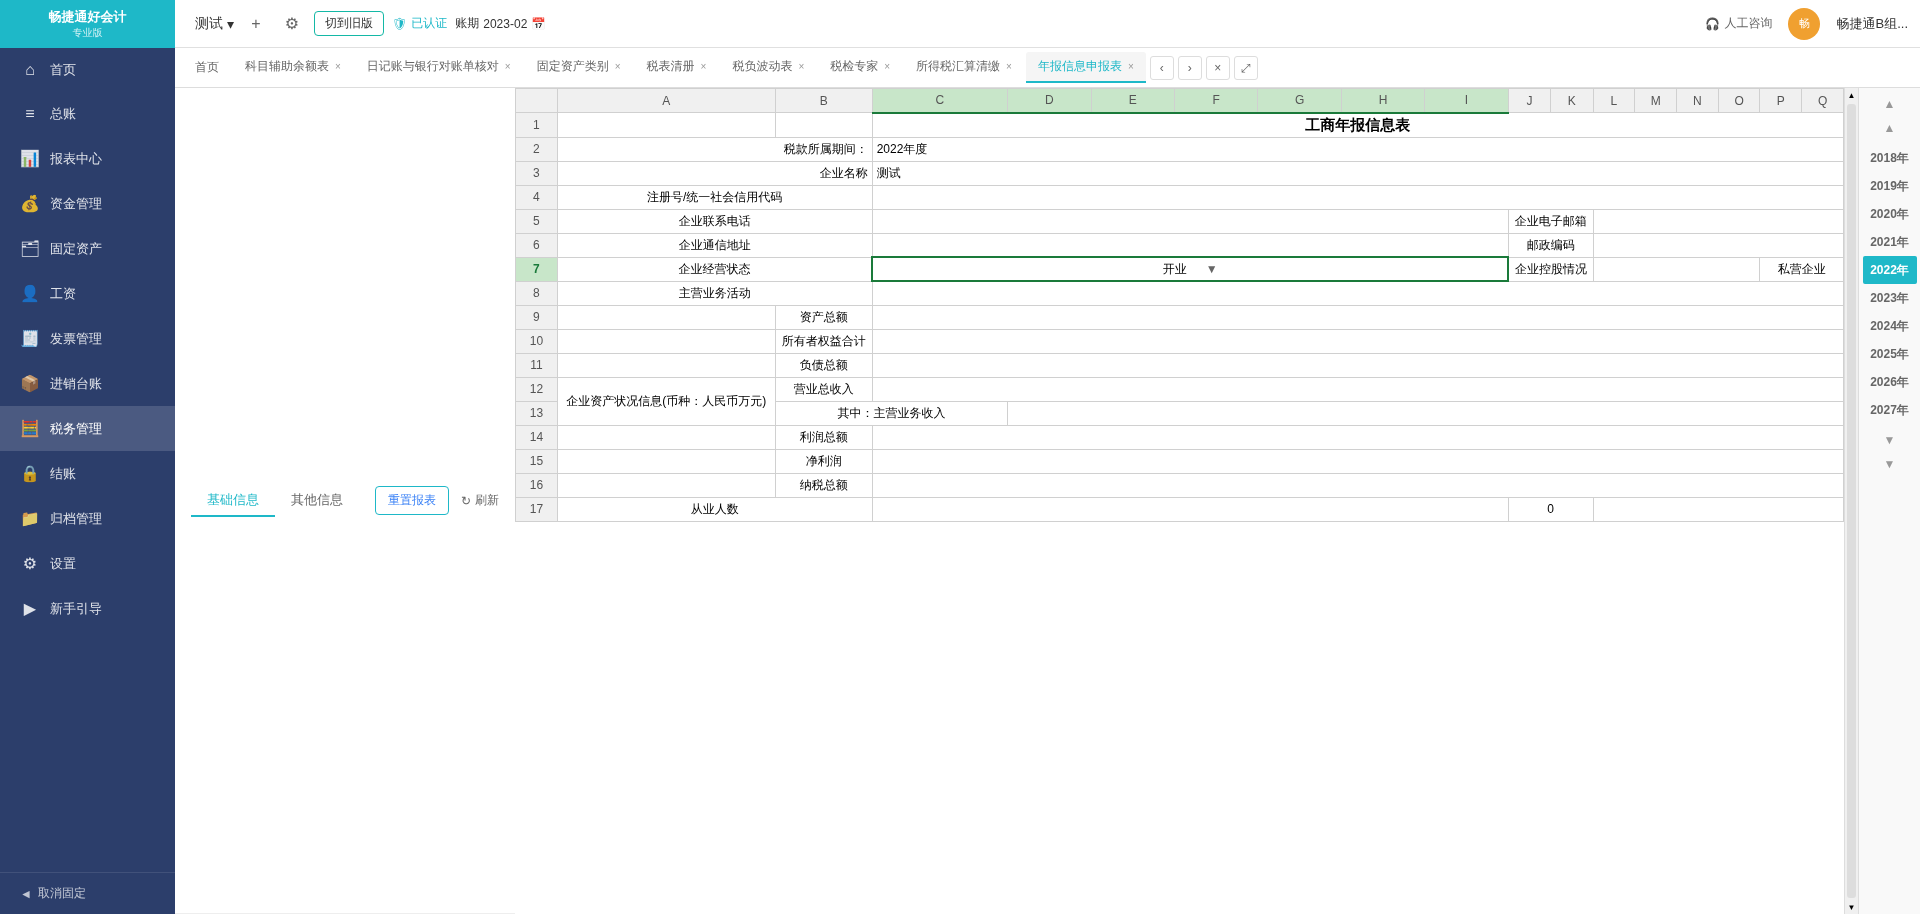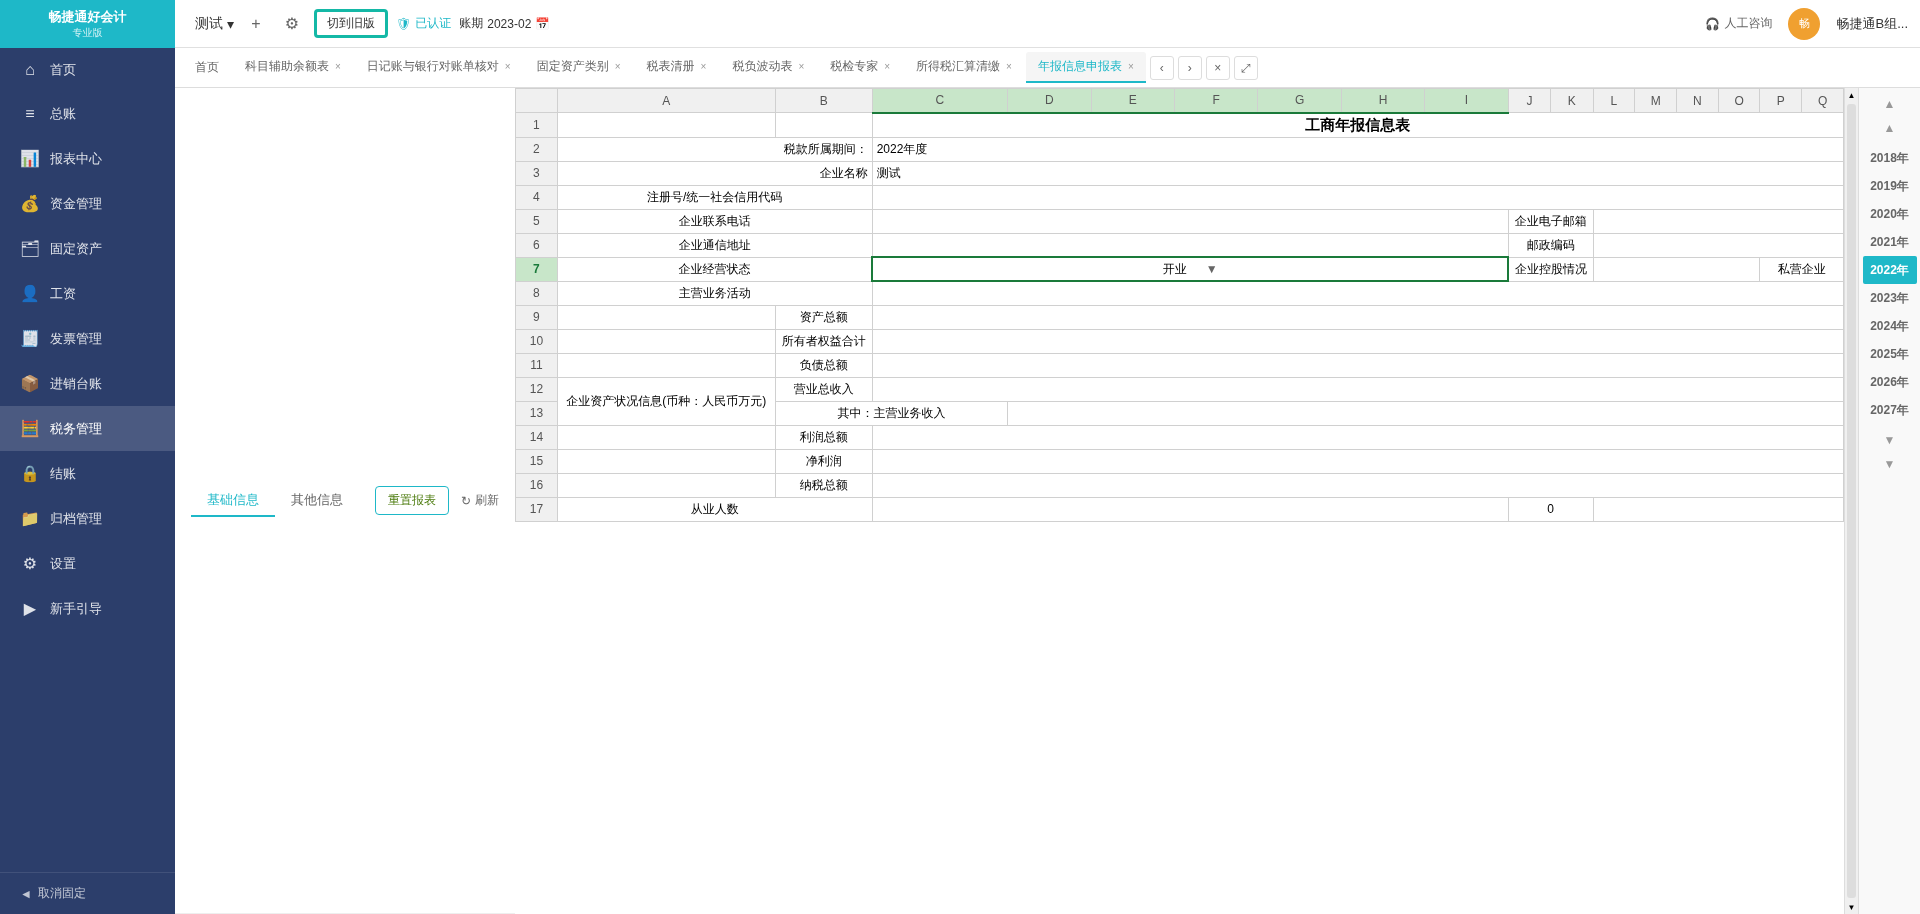--- a/index.html
+++ b/index.html
@@ -11,21 +11,21 @@
     .main-area { display: flex; flex: 1; overflow: hidden; }
     .sidebar { width: 175px; background: #2c3e6b; display: flex; flex-direction: column; flex-shrink: 0; }
     .content-area { flex: 1; display: flex; flex-direction: column; overflow: hidden; }
     .tab-bar { height: 40px; background: #fff; display: flex; align-items: center; border-bottom: 1px solid #ddd; padding: 0 8px; gap: 2px; flex-shrink: 0; overflow: hidden; }
     .main-content { flex: 1; background: #fff; display: flex; flex-direction: row; overflow: hidden; }
 
     
     .logo-area { width: 175px; background: #1eb8c8; height: 48px; display: flex; align-items: center; justify-content: center; flex-shrink: 0; margin-left: -12px; margin-right: 12px; }
     .top-dropdown { display: flex; align-items: center; gap: 4px; font-size: 14px; color: #333; cursor: pointer; }
     .top-icon-btn { width: 28px; height: 28px; display: flex; align-items: center; justify-content: center; cursor: pointer; color: #666; font-size: 16px; }
-    .old-version-btn { border: 3px solid #14b8a6; border-radius: 4px; padding: 3px 10px; font-size: 12px; color: #333; cursor: pointer; background: #fff; font-family: Liberation Mono, monospace; }
+    .old-version-btn { border: 1px solid #14b8a6; border-radius: 4px; padding: 3px 10px; font-size: 12px; color: #333; cursor: pointer; background: #fff; font-family: Liberation Mono, monospace; }
     .certified-badge { display: flex; align-items: center; gap: 4px; color: #1eb8c8; font-size: 12px; }
     .period-info { font-size: 12px; color: #333; display: flex; align-items: center; gap: 4px; }
     .top-right { margin-left: auto; display: flex; align-items: center; gap: 16px; }
     .user-service { display: flex; align-items: center; gap: 4px; color: #666; font-size: 12px; cursor: pointer; }
     .user-avatar { width: 32px; height: 32px; border-radius: 50%; background: #f0a030; display: flex; align-items: center; justify-content: center; color: #fff; font-size: 11px; }
     .user-name { font-size: 13px; color: #333; }
     .sidebar-menu { flex: 1; overflow-y: auto; }
     .sidebar-item { display: flex; align-items: center; gap: 10px; padding: 13px 20px; color: rgba(255,255,255,0.85); cursor: pointer; font-size: 13px; }
     .sidebar-item.active { background: rgba(255,255,255,0.15); color: #fff; }
     .sidebar-item .icon { font-size: 16px; width: 20px; text-align: center; }
@@ -38,21 +38,21 @@
     .tab-close { color: #999; font-size: 10px; margin-left: 2px; }
     .tab-nav-btn { width: 24px; height: 24px; display: flex; align-items: center; justify-content: center; cursor: pointer; color: #666; border: 1px solid #ddd; border-radius: 3px; font-size: 12px; margin-left: 2px; }
     .tab-home { padding: 6px 12px; font-size: 12px; color: #666; cursor: pointer; }
 
     
     .content-header { padding: 10px 16px; display: flex; align-items: center; gap: 16px; border-bottom: 1px solid #eee; }
     .tab-switcher { display: flex; }
     .tab-switch-item { padding: 6px 16px; font-size: 13px; cursor: pointer; color: #666; border-bottom: 2px solid transparent; }
     .tab-switch-item.active { color: #1eb8c8; border-bottom: 2px solid #1eb8c8; font-weight: 500; }
     .header-actions { margin-left: auto; display: flex; align-items: center; gap: 12px; }
-    .reset-btn { border: 1px solid #1eb8c8; color: #4d7c0f; background: #fff; padding: 5px 12px; border-radius: 4px; cursor: pointer; font-size: 12px; }
+    .reset-btn { border: 1px solid #1eb8c8; color: #3b82f6; background: #fff; padding: 5px 12px; border-radius: 4px; cursor: pointer; font-size: 12px; }
     .refresh-btn { display: flex; align-items: center; gap: 4px; color: #666; cursor: pointer; font-size: 12px; }
     .spreadsheet-main { flex: 1; overflow: hidden; position: relative; }
     
     .grid-wrapper { overflow: auto; width: 100%; height: 100%; }
     .grid-table { border-collapse: collapse; min-width: 100%; font-size: 12px; }
     .grid-table th, .grid-table td { border: 1px solid #d0d0d0; min-width: 40px; height: 24px; text-align: center; white-space: nowrap; padding: 2px 4px; }
     .grid-table th { background: #f0f0f0; color: #555; font-weight: normal; position: sticky; top: 0; z-index: 2; }
     .row-header { background: #f0f0f0; color: #555; font-weight: normal; min-width: 30px; position: sticky; left: 0; z-index: 1; }
     .col-header-row { position: sticky; top: 0; z-index: 3; }
     .col-a { min-width: 80px; }

